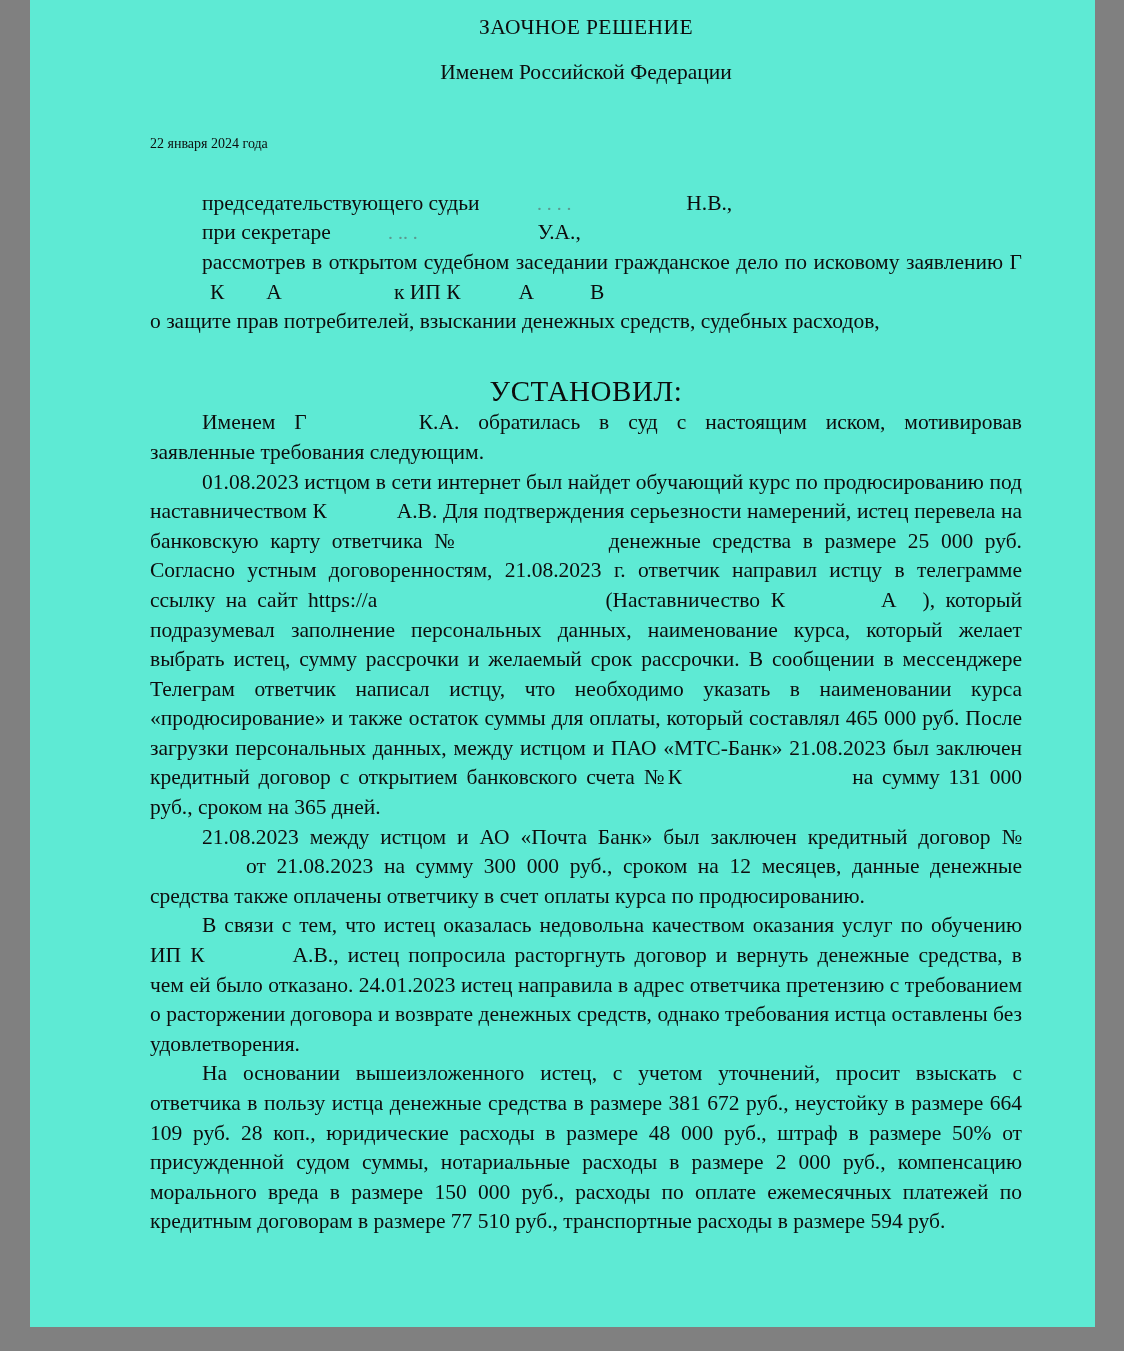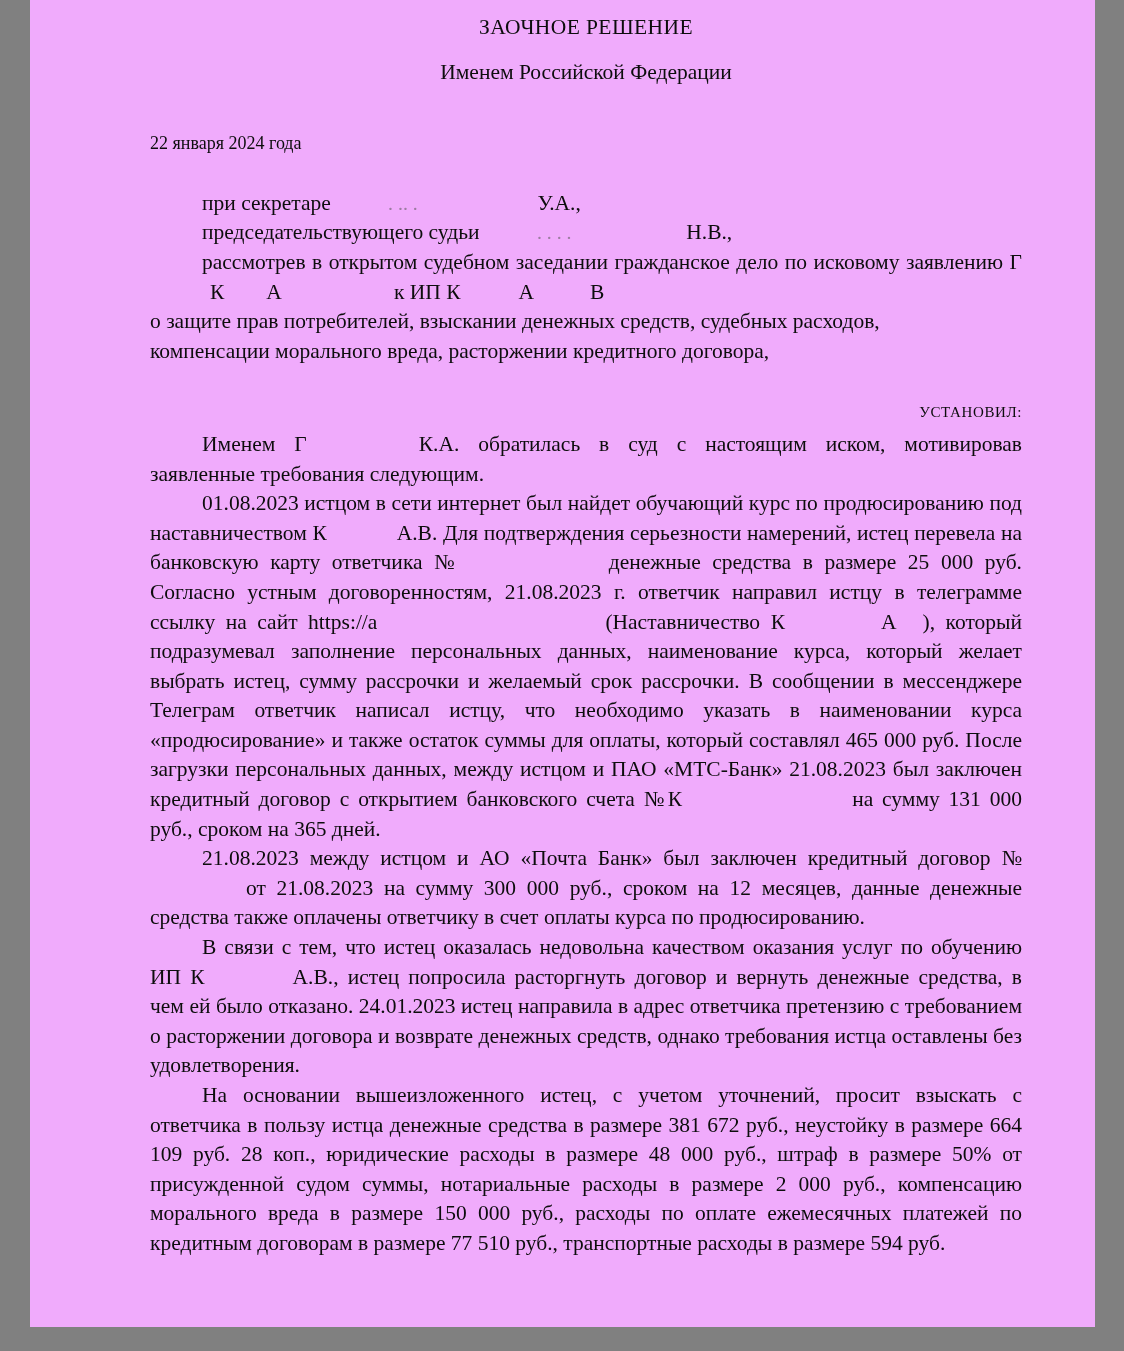--- a/index.html
+++ b/index.html
@@ -20,21 +20,21 @@
     height: 1351px;
     background: #808080;
   }
 
   #page-sheet {
     position: absolute;
     left: 30px;
     top: 0px;
     width: 1065px;
     height: 1327px;
-    background: #f0abfc;
+    background: #5eead4;
     box-sizing: border-box;
     overflow: hidden;
   }
 
   #text-body {
     position: absolute;
     left: 120px;          
     top: 0px;
     width: 872px;         
     font-size: 21.5px;
@@ -58,21 +58,21 @@
     font-size: 21.5px;
     margin-top: 15px;
     white-space: nowrap;
   }
 
   .dateline {
     display: flex;
     justify-content: space-between;
     align-items: baseline;
     margin-top: 42px;
-    font-size: 18px;
+    font-size: 14px;
   }
   .dateline span { white-space: nowrap; }
 
   .court-block {
     margin-top: 30px;
   }
   .court-line {
     text-align: left;
     text-indent: 52px;
     white-space: nowrap;
@@ -111,24 +111,24 @@
     opacity: 0.55;
     font-size: 0.92em;
   }
 
   p.para {
     margin: 0;
     text-indent: 52px;
   }
 
   .section-heading {
-    text-align: right;
-    margin-top: 32px;
+    text-align: center;
+    margin-top: 40px;
     margin-bottom: 2px;
-    font-size: 15px;
+    font-size: 29px;
     letter-spacing: 0.6px;
   }
 </style>
 </head>
 <body>
 
 <div id="scan-viewport">
 
   <div id="page-sheet">
     <div id="text-body">
@@ -139,38 +139,37 @@
       </div>
 
       <div class="dateline">
         <span>22 января 2024 года</span>
       </div>
 
       <div class="court-block">
 
 
         <div class="role-line">
+          <span>председательствующего судьи</span>
+          <span class="redact r-judge"><span class="ghost">. . . .</span></span>
+          <span>Н.В.,</span>
+        </div>
+
+        <div class="role-line">
           <span>при секретаре</span>
           <span class="redact r-secr"><span class="ghost">. .. .</span></span>
           <span>У.А.,</span>
-        </div>
-
-        <div class="role-line">
-          <span>председательствующего судьи</span>
-          <span class="redact r-judge"><span class="ghost">. . . .</span></span>
-          <span>Н.В.,</span>
         </div>
 
         <p class="para"><span>рассмотрев в открытом судебном заседании гражданское дело по исковому заявлению</span>
           <span>Г</span><span class="redact r-plf">&nbsp;</span><span>К</span><span class="redact r-plf2">&nbsp;</span><span>А</span><span class="redact r-plf3">&nbsp;</span><span>к ИП</span>
           <span>К</span><span class="redact r-def">&nbsp;</span><span>А</span><span class="redact r-def2">&nbsp;</span><span>В</span>
         </p>
 
         <div class="role-line" style="text-indent:0;">о защите прав потребителей, взыскании денежных средств, судебных расходов,</div>
-        <div class="role-line" style="text-indent:0;">компенсации морального вреда, расторжении кредитного договора,</div>
       </div>
 
       <div class="section-heading">УСТАНОВИЛ:</div>
 
       <p class="para"><span>Именем</span>
         <span>Г</span><span class="redact r-plf3">&nbsp;</span><span>К.А. обратилась в суд с настоящим иском, мотивировав заявленные требования следующим.</span></p>
 
       <p class="para"><span>01.08.2023 истцом в сети интернет был найдет обучающий курс по продюсированию под наставничеством</span>
         <span>К</span><span class="redact r-ment">&nbsp;</span><span>А.В. Для подтверждения серьезности намерений, истец перевела на банковскую карту ответчика №</span><span class="redact r-card">&nbsp;</span><span class="redact r-cardgap">&nbsp;</span><span>денежные средства в размере 25 000 руб. Согласно устным договоренностям, 21.08.2023 г. ответчик направил истцу в телеграмме ссылку на сайт</span>
         <span>https://а</span><span class="redact r-url">&nbsp;</span><span>(Наставничество</span>

